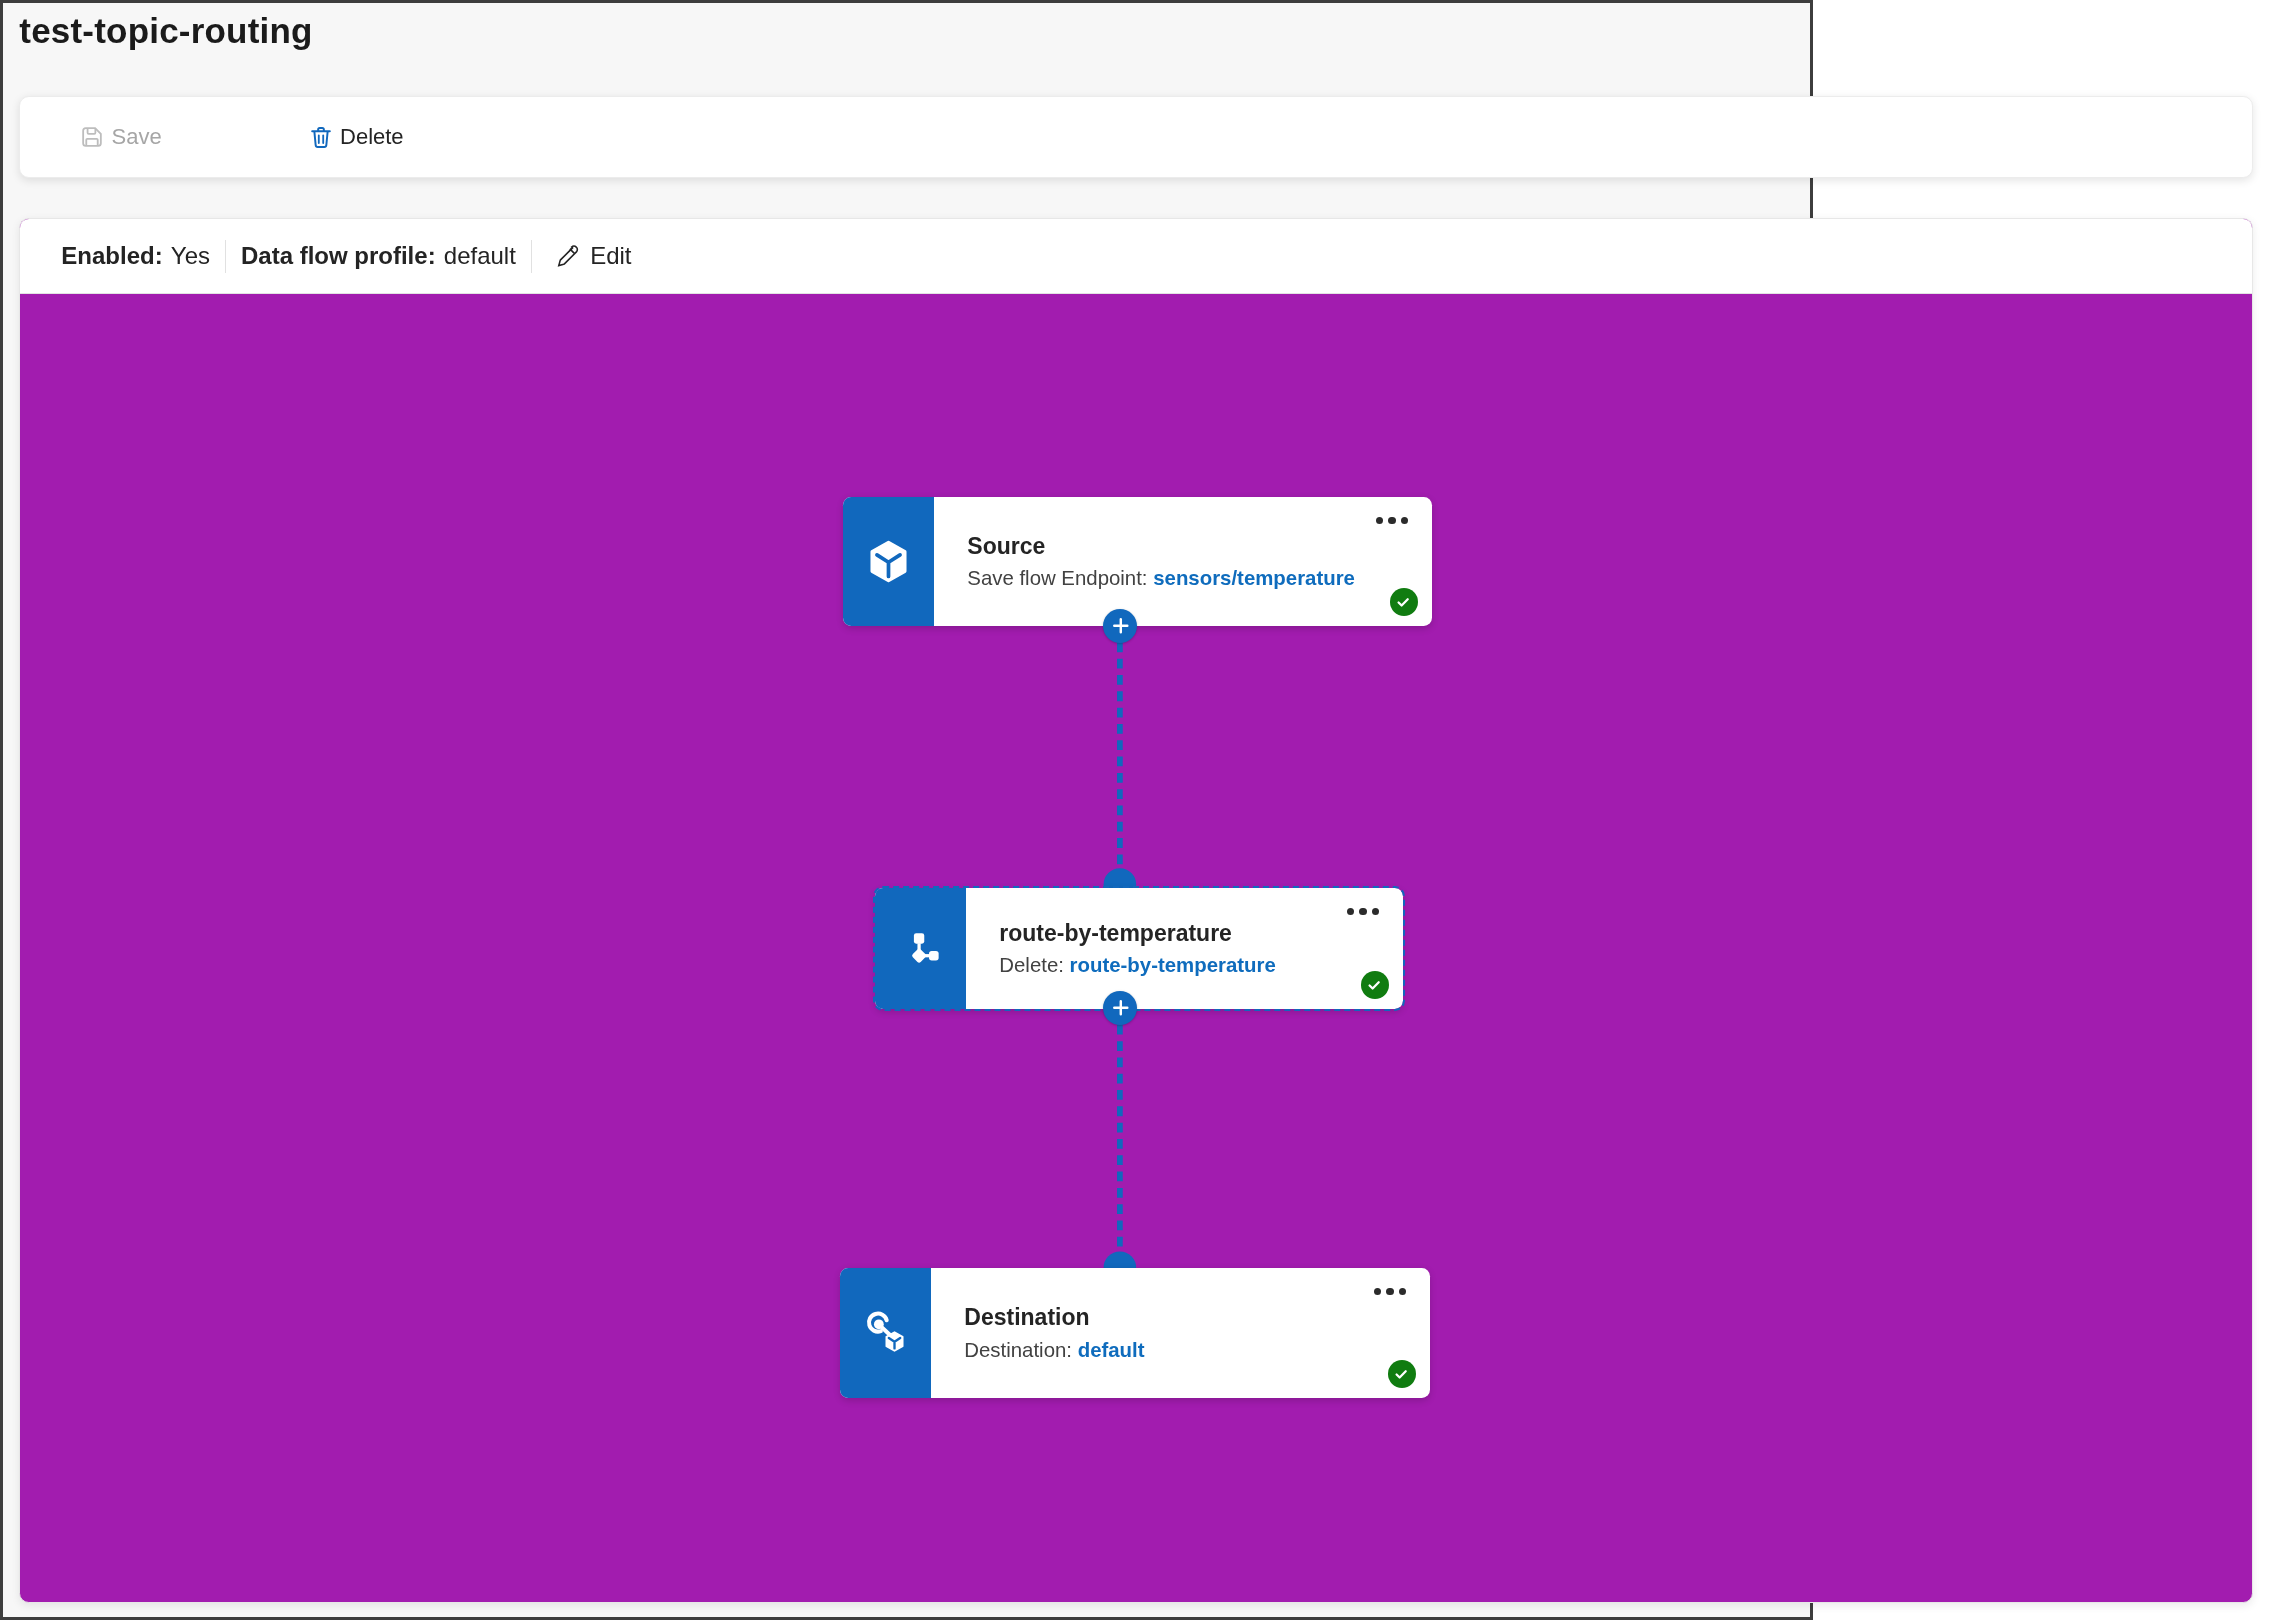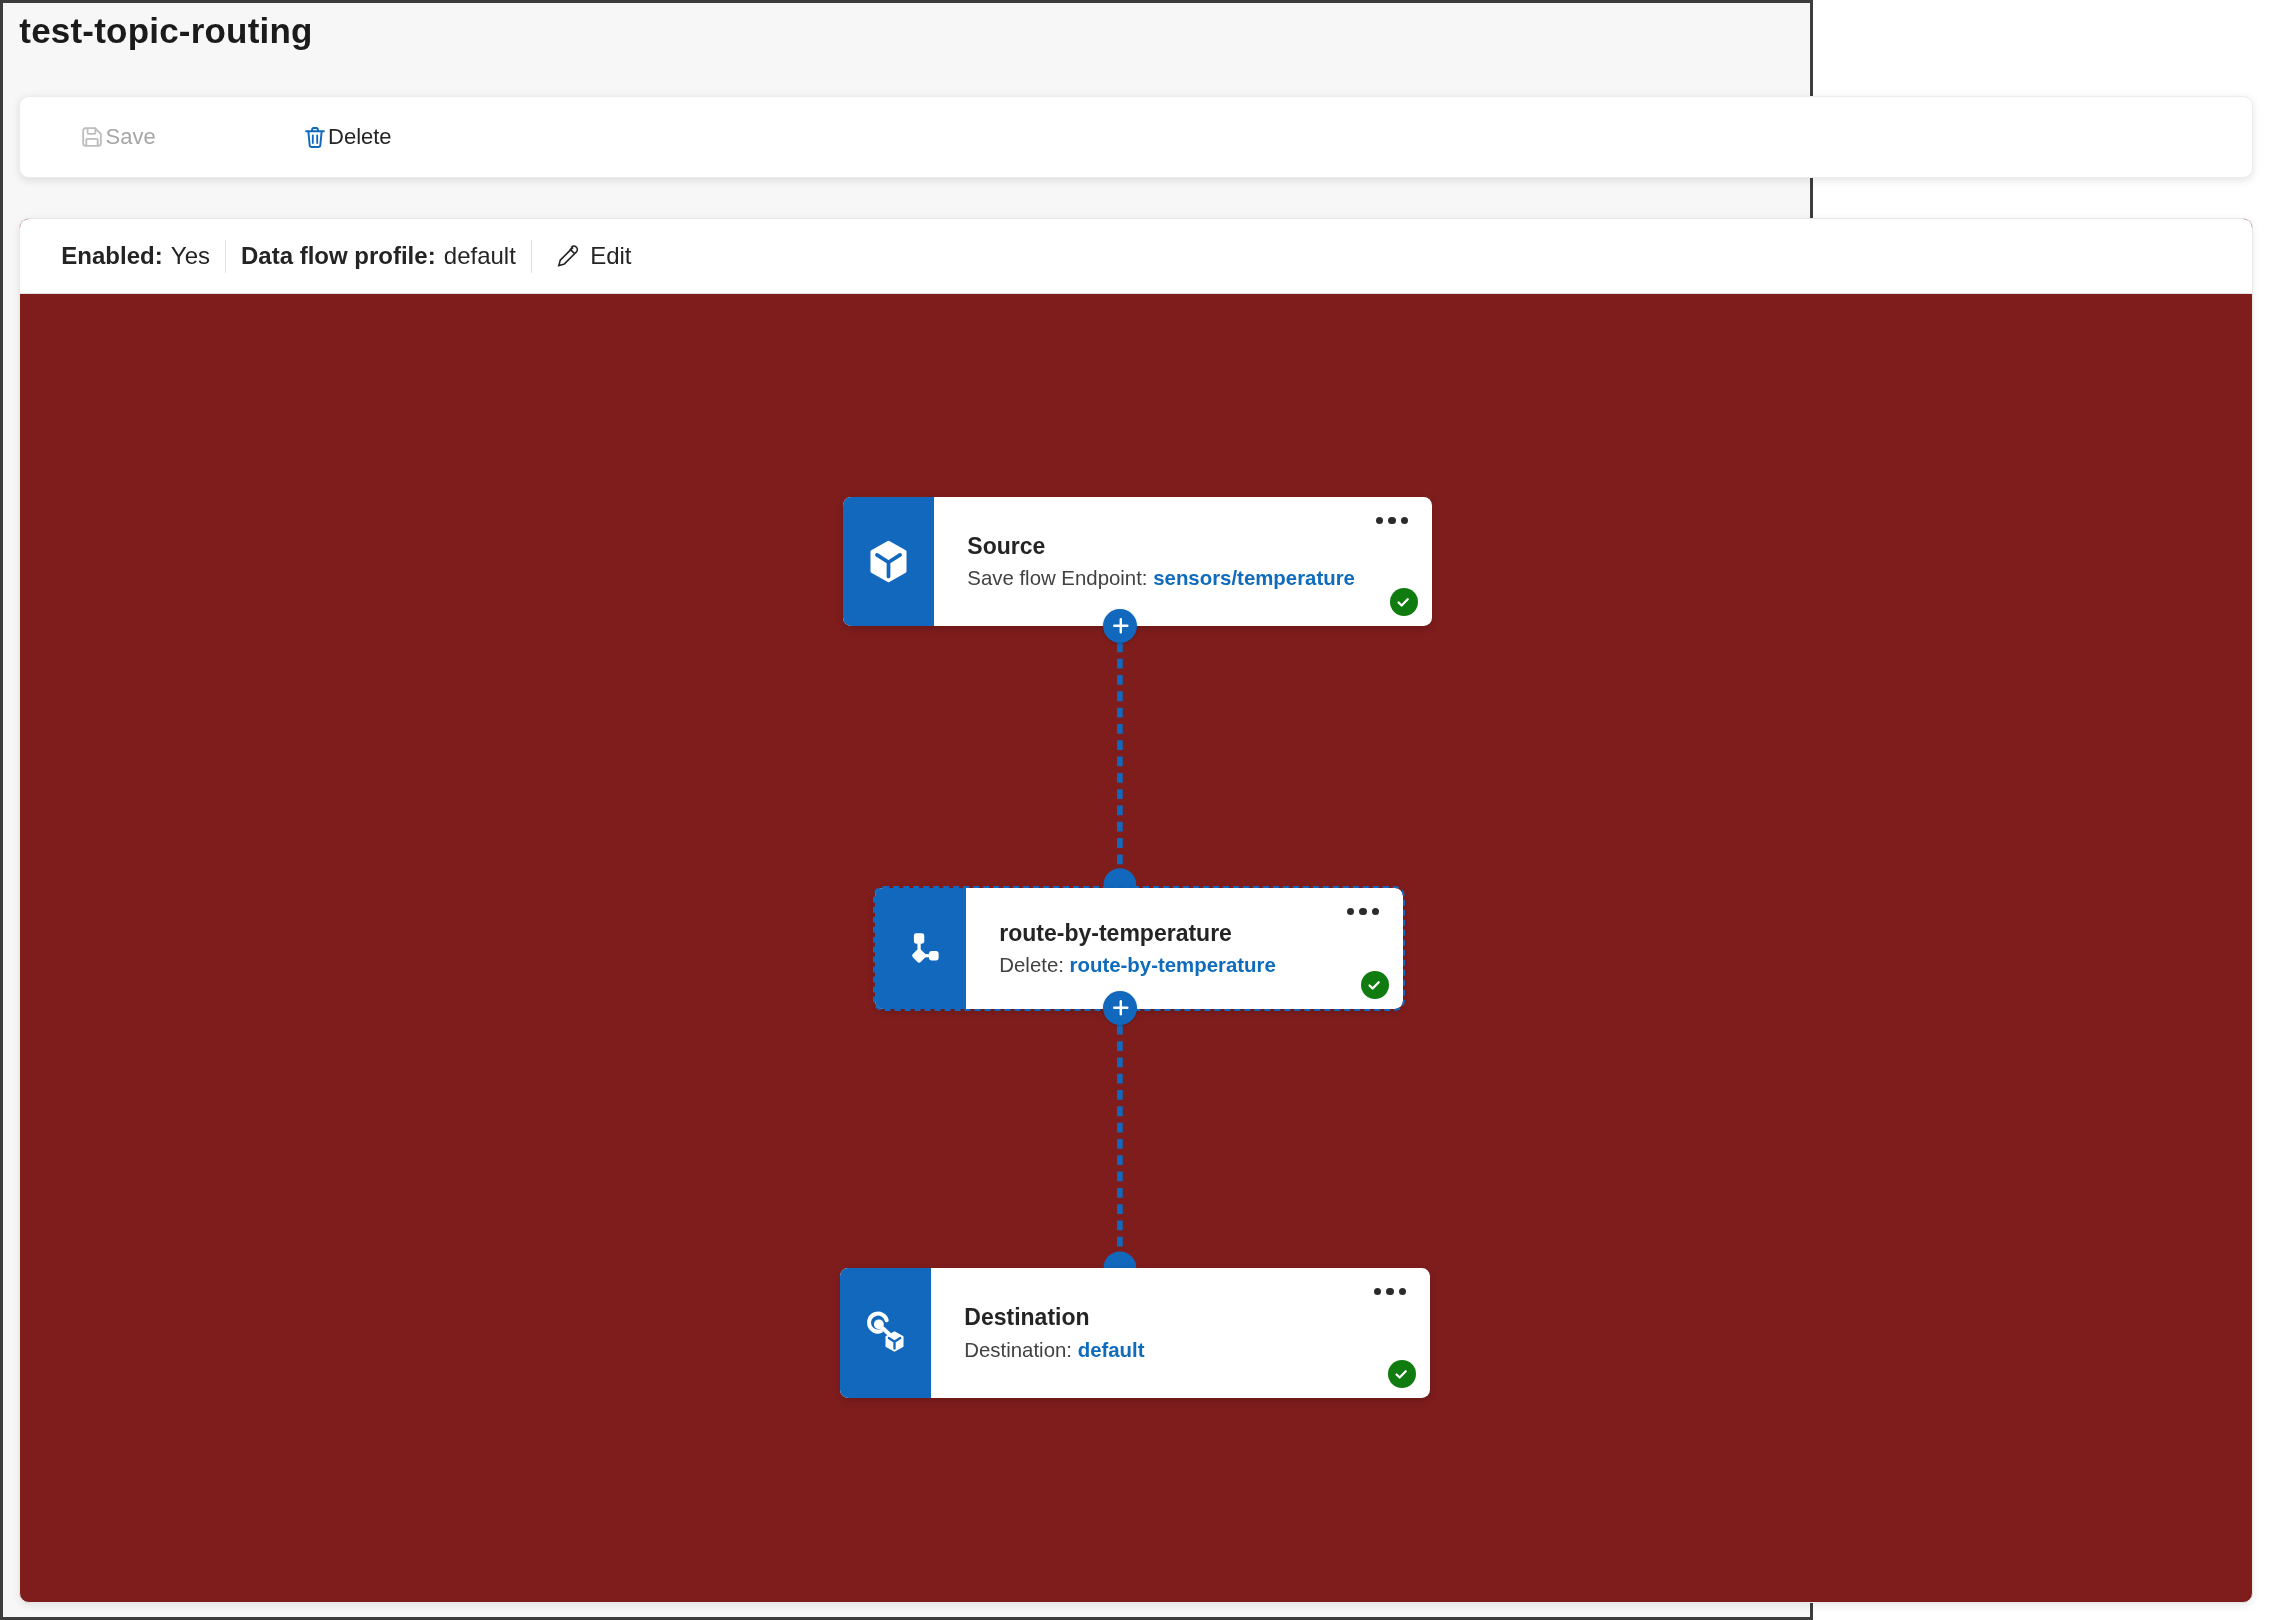--- a/index.html
+++ b/index.html
@@ -27,32 +27,32 @@
     position: absolute; left: 16.3px; top: 93px;
     width: 2234px; height: 82px;
     background: #ffffff;
     border: 0.8px solid #ececec;
     border-radius: 9.8px;
     box-shadow: 0 2.4px 8.2px rgba(0,0,0,0.10);
     display: flex; align-items: center;
     padding-left: 51px;
   }
   .tb-btn {
-    display: flex; align-items: center; gap: 0;
+    display: flex; align-items: center; gap: 6px;
     background: none; border: none; cursor: pointer;
     font-family: inherit; font-size: 22px; color: #242424;
     height: 52px; padding: 0 8.2px; border-radius: 4.9px;
   }
   .tb-btn.disabled { color: #a6a6a6; cursor: default; }
   .tb-btn + .tb-btn { margin-left: 130px; }
   
   .canvas {
     position: absolute; left: 16.3px; top: 215px;
     width: 2234px; height: 1385px;
-    background: #7f1d1d;
+    background: #a21caf;
     border: 0.8px solid #e7e7e7;
     border-radius: 9.8px;
     box-shadow: 0 2.4px 8.2px rgba(0,0,0,0.08);
     overflow: hidden;
   }
   .canvas-header {
     position: absolute; left: 0; top: 0; right: 0; height: 75px;
     background: #ffffff;
     border-bottom: 0.8px solid #e3e3e3;
     display: flex; align-items: center;

